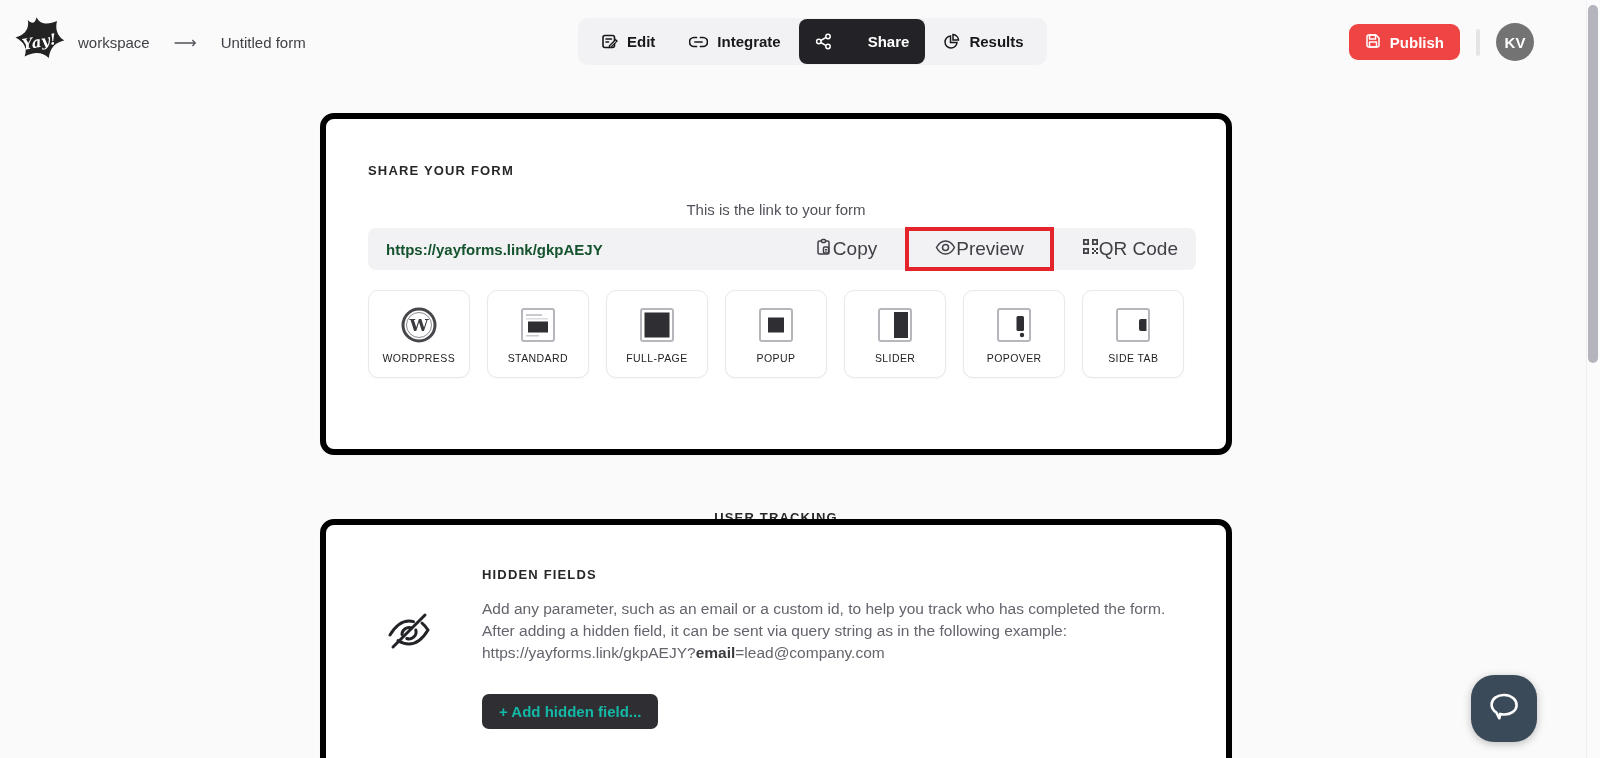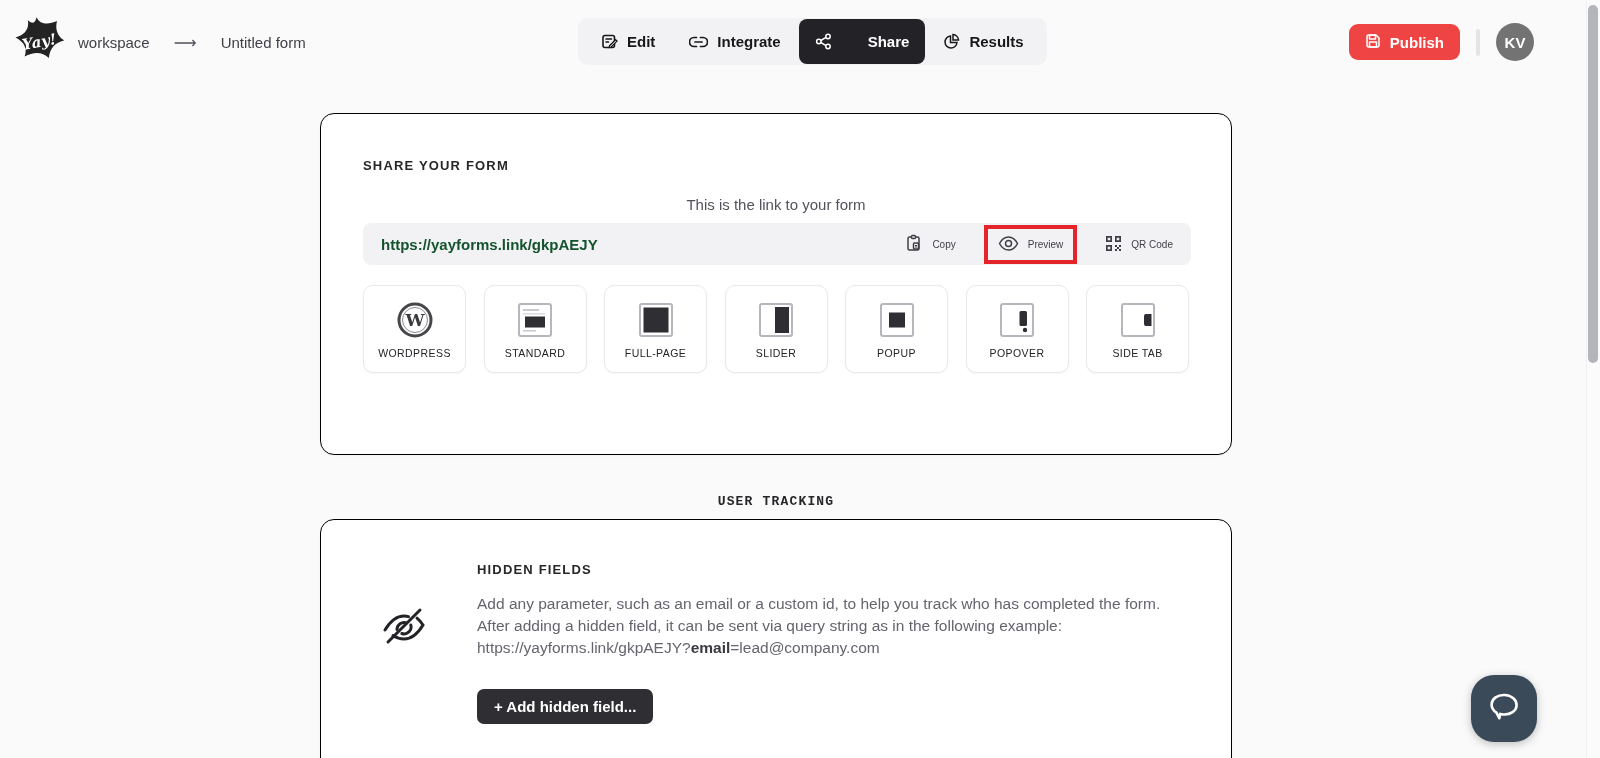--- a/index.html
+++ b/index.html
@@ -26,50 +26,50 @@
   .right-cluster { position:absolute; right:66px; top:0; height:84px; display:flex; align-items:center; }
   .publish-btn { display:flex; align-items:center; gap:9px; height:36px; padding:0 16px;
                  background:#ef4444; color:#fff; font-size:15px; font-weight:bold;
                  border:none; border-radius:9px; cursor:pointer; }
   .v-divider { width:4px; height:27px; background:#e4e4e7; border-radius:2px; margin:0 16px; }
   .avatar { width:38px; height:38px; border-radius:50%; background:#737373; color:#fff;
             display:flex; align-items:center; justify-content:center;
             font-size:15px; font-weight:bold; cursor:pointer; }
   
   .card { position:absolute; left:320px; width:912px; background:#fff;
-          border:1px solid #000000; border-radius:14px; box-shadow:0 1px 2px rgba(0,0,0,.03); }
+          border:6px solid #000000; border-radius:14px; box-shadow:0 1px 2px rgba(0,0,0,.03); }
   .card-share { top:113px; height:342px; padding:44px 42px; }
   .card-hidden { top:519px; height:320px; padding:42px; display:flex; }
   .section-label { font-size:13px; font-weight:bold; letter-spacing:.09em; color:#27272a; }
   .link-caption { margin-top:23px; font-size:15px; color:#52525b;text-align:center; }
   .link-row { margin-top:10px; width:828px; height:42px; background:#f2f2f4; border-radius:8px;
               display:flex; align-items:center; padding:0 18px; }
   .link-url { flex:1; font-size:15px; font-weight:bold; color:#14532d; }
   .link-actions { display:flex; align-items:center; gap:32px; }
-  .link-action { display:flex; align-items:center; gap:9px; font-size:10px; color:#3f3f46;
+  .link-action { display:flex; align-items:center; font-size:19px; color:#3f3f46;
                  background:none; border:none; cursor:pointer; font-family:inherit; }
-  .preview-wrap { position:relative; padding:0 10px; }
+  .preview-wrap { position:relative; padding:0 26px; }
   .red-highlight { position:absolute; left:-4px; right:-4px; top:-11px; bottom:-11px;
                    border:4px solid #e3242b; pointer-events:none; }
   .embed-title { margin-top:40px; }
   .embed-row { margin-top:20px; display:flex; gap:17.5px; }
   .embed-card { width:103px; height:88px; background:#fff; border:1px solid #e9e9ec; border-radius:10px;
                 box-shadow:0 1px 2px rgba(0,0,0,.04); display:flex; flex-direction:column;
                 align-items:center; justify-content:center; gap:7px; cursor:pointer; }
   .embed-card svg { display:block; }
   .embed-label { font-size:10.5px; font-weight:normal; letter-spacing:.04em; color:#232327; }
-  .tracking-heading { position:absolute; top:494px; left:320px; width:912px; text-align:center;font-family:Liberation Mono, monospace; }
+  .tracking-heading { position:absolute; top:510px; left:320px; width:912px; text-align:center; }
   
   .hf-icon-col { width:114px; flex:none; padding-left:16px; padding-top:40px; }
   .hf-content { flex:1; }
   .hf-desc { margin-top:16px; width:716px; font-size:15.5px; line-height:22px; color:#64646d; }
   .hf-example { font-size:15.5px; line-height:22px; color:#64646d; }
   .hf-example b { color:#3a3a40; }
   .add-hidden-btn { margin-top:30px; display:inline-block; padding:9px 17px; background:#2e2e33;
-                    color:#ffffff; font-size:15px; font-weight:bold; border:none; border-radius:7px;
+                    color:#14b8a6; font-size:15px; font-weight:bold; border:none; border-radius:7px;
                     cursor:pointer; font-family:inherit; }
   
   .chat-fab { position:absolute; right:63px; bottom:16px; width:66px; height:67px; border-radius:23px;
               background:#3b4a59; border:none; cursor:pointer; display:flex; align-items:center;
               justify-content:center; box-shadow:0 2px 8px rgba(0,0,0,.25); }
   .scroll-track { position:absolute; right:0; top:0; width:14px; height:758px; background:#fbfbfc;
                   border-left:1px solid #f0f0f2; }
   .scroll-thumb { position:absolute; right:2px; top:5px; width:10px; height:358px;
                   background:#b4b4bc; border-radius:6px; cursor:grab; }
 </style>
@@ -232,34 +232,34 @@
           <rect x="7.5" y="7.5" width="25" height="25" fill="#2e2e33"></rect>
         </svg>
       </span>
       <span class="embed-label">FULL-PAGE</span>
     </div>
 
     <div class="embed-card">
       <span>
         <svg width="40" height="40" viewBox="0 0 40 40">
           <rect x="4" y="4" width="32" height="32" rx="2" fill="#fff" stroke="#b6b6bd" stroke-width="2"></rect>
+          <rect x="12" y="12.5" width="16" height="15" fill="#2e2e33"></rect>
+        </svg>
+      </span>
+      <span class="embed-label">POPUP</span>
+    </div>
+
+    <div class="embed-card">
+      <span>
+        <svg width="40" height="40" viewBox="0 0 40 40">
+          <rect x="4" y="4" width="32" height="32" rx="2" fill="#fff" stroke="#b6b6bd" stroke-width="2"></rect>
           <rect x="19" y="7" width="14" height="26" fill="#2e2e33"></rect>
         </svg>
       </span>
       <span class="embed-label">SLIDER</span>
-    </div>
-
-    <div class="embed-card">
-      <span>
-        <svg width="40" height="40" viewBox="0 0 40 40">
-          <rect x="4" y="4" width="32" height="32" rx="2" fill="#fff" stroke="#b6b6bd" stroke-width="2"></rect>
-          <rect x="12" y="12.5" width="16" height="15" fill="#2e2e33"></rect>
-        </svg>
-      </span>
-      <span class="embed-label">POPUP</span>
     </div>
 
     <div class="embed-card">
       <span>
         <svg width="40" height="40" viewBox="0 0 40 40">
           <rect x="4" y="4" width="32" height="32" rx="2" fill="#fff" stroke="#b6b6bd" stroke-width="2"></rect>
           <rect x="22.5" y="11" width="7.5" height="15" rx="1.5" fill="#2e2e33"></rect>
           <circle cx="28" cy="30" r="2.2" fill="#2e2e33"></circle>
         </svg>
       </span>

